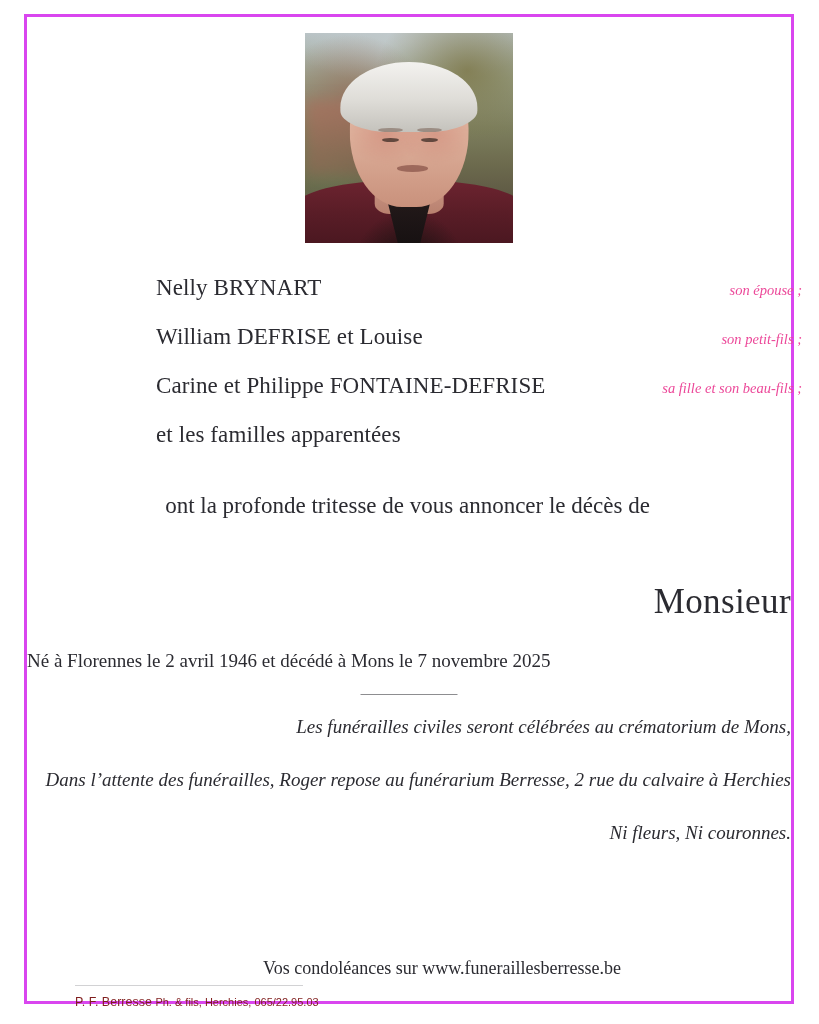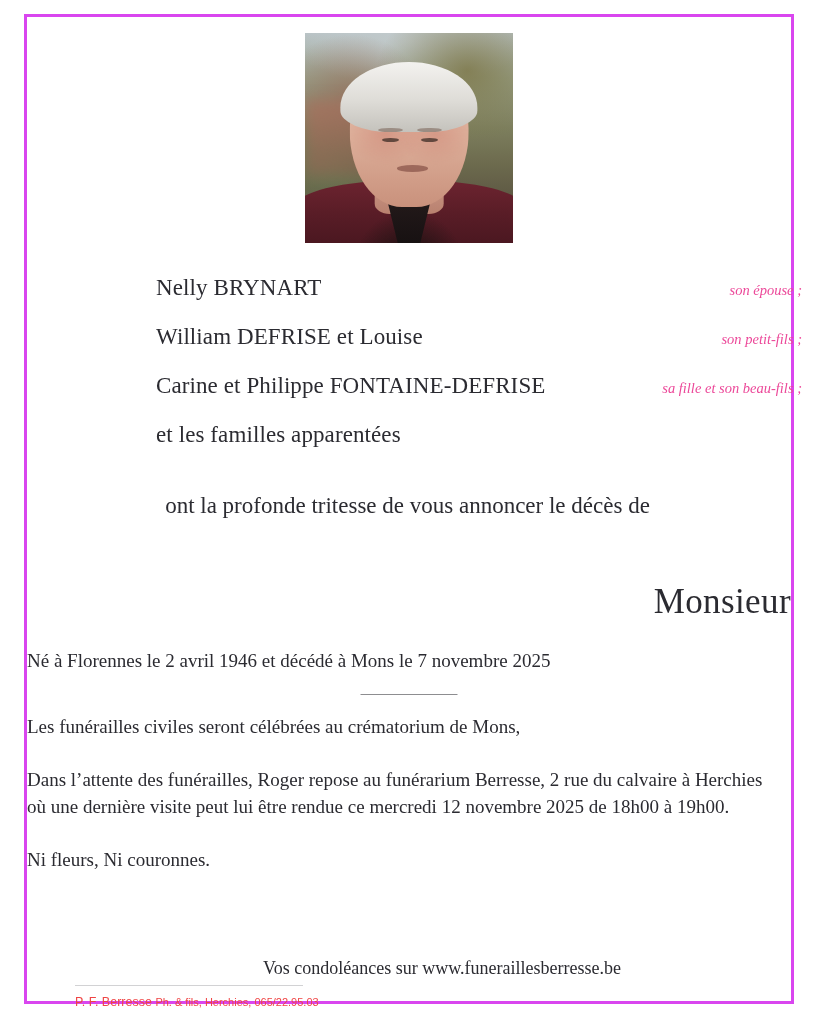--- a/index.html
+++ b/index.html
@@ -207,21 +207,22 @@
     width: 97px;
     height: 1px;
     background: #8d8d90;
   }
 
   
   .details {
     position: absolute;
     left: 0; right: 0;
     top: 697px;
-    text-align: left;
+    text-align: right;
+    font-style: italic;
   }
   .details p {
     margin: 0;
     font-size: 19px;
     line-height: 1.42;
   }
   .details .gap-1 { margin-top: 26px; }
   .details .gap-2 { margin-top: 26px; }
   .details .gap-3 { margin-top: 26px; }
 
@@ -243,21 +244,21 @@
     width: 228px;
     height: 1px;
     background: #d2d2d4;
   }
   .imprint {
     position: absolute;
     left: 48px;
     top: 978px;
     font-family: "Liberation Sans", "DejaVu Sans", sans-serif;
     font-size: 12.5px;
-    color: #ef4444;
+    color: #7f1d1d;
     white-space: nowrap;
   }
   .imprint .small {
     font-size: 11px;
   }
 </style>
 </head>
 <body>
 
 <div class="page-card">
@@ -304,21 +305,20 @@
     <div class="title-line">Monsieur</div>
   </div>
 
   <div class="lifespan">Né à Florennes le 2 avril 1946 et décédé à Mons le 7 novembre 2025</div>
 
   <div class="rule"></div>
 
   <div class="details">
     <p>Les funérailles civiles seront célébrées au crématorium de Mons,</p>
     <p class="gap-1">Dans l’attente des funérailles, Roger repose au funérarium Berresse, 2 rue du calvaire à Herchies</p>
-    <p>où une dernière visite peut lui être rendue ce mercredi 12 novembre 2025 de 18h00 à 19h00.</p>
     <p class="gap-2">Ni fleurs, Ni couronnes.</p>
   </div>
 
   <div class="condolences">Vos condoléances sur www.funeraillesberresse.be</div>
 
   <div class="footer-rule"></div>
   <div class="imprint">
     <span>P. F. Berresse</span>
     <span class="small">Ph. &amp; fils, Herchies, 065/22.95.03</span>
   </div>

